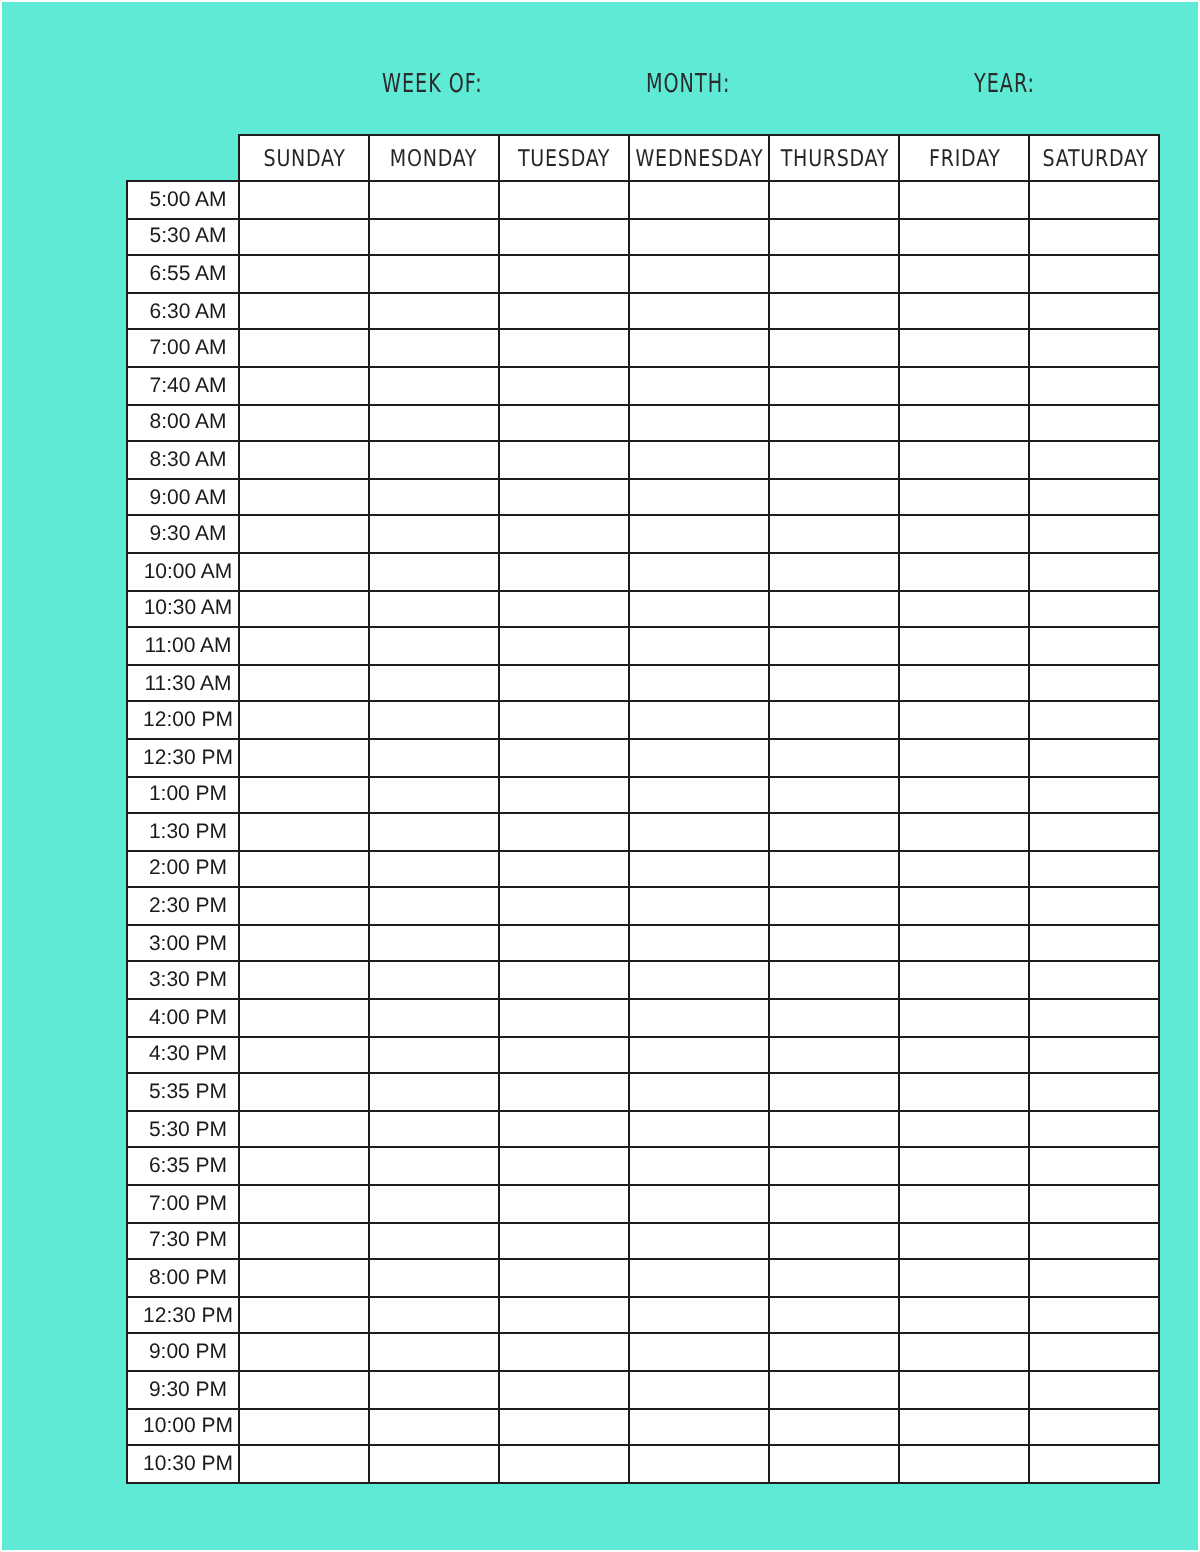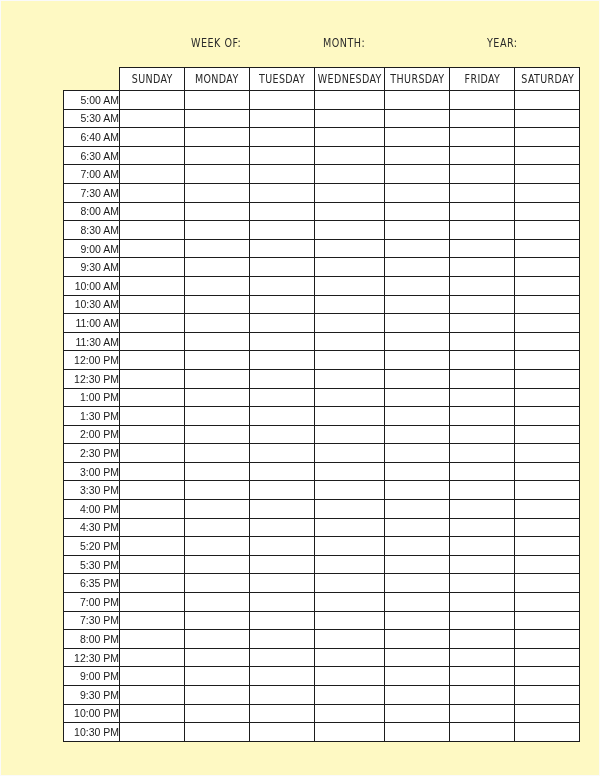--- a/index.html
+++ b/index.html
@@ -14,21 +14,21 @@
     font-family: "Liberation Sans", sans-serif;
     -webkit-font-smoothing: antialiased;
   }
 
   .page {
     position: relative;
     width: 600px;
     height: 776px;
     box-sizing: border-box;
     border: 1px solid #fafafa;
-    background: #fef9c3;
+    background: #5eead4;
     overflow: hidden;
   }
 
   
   .caption-row {
     position: absolute;
     left: 0;
     top: 31px;
     width: 600px;
     height: 24px;
@@ -86,21 +86,21 @@
     letter-spacing: 0.4px;
     color: #262626;
     white-space: nowrap;
   }
   .planner thead th.day span {
     display: inline-block;
     transform: scaleX(0.92);
   }
 
   .planner td.time {
-    text-align: right;
+    text-align: center;
     vertical-align: middle;
     padding-left: 5px;
     font-family: "Liberation Sans", sans-serif;
     font-size: 10.5px;
     font-weight: 400;
     color: #1a1a1a;
     white-space: nowrap;
   }
 
   .planner td.slot {
@@ -156,21 +156,21 @@
           <td class="time">5:30 AM</td>
           <td class="slot"></td>
           <td class="slot"></td>
           <td class="slot"></td>
           <td class="slot"></td>
           <td class="slot"></td>
           <td class="slot"></td>
           <td class="slot"></td>
         </tr>
         <tr>
-          <td class="time">6:40 AM</td>
+          <td class="time">6:55 AM</td>
           <td class="slot"></td>
           <td class="slot"></td>
           <td class="slot"></td>
           <td class="slot"></td>
           <td class="slot"></td>
           <td class="slot"></td>
           <td class="slot"></td>
         </tr>
         <tr>
           <td class="time">6:30 AM</td>
@@ -186,21 +186,21 @@
           <td class="time">7:00 AM</td>
           <td class="slot"></td>
           <td class="slot"></td>
           <td class="slot"></td>
           <td class="slot"></td>
           <td class="slot"></td>
           <td class="slot"></td>
           <td class="slot"></td>
         </tr>
         <tr>
-          <td class="time">7:30 AM</td>
+          <td class="time">7:40 AM</td>
           <td class="slot"></td>
           <td class="slot"></td>
           <td class="slot"></td>
           <td class="slot"></td>
           <td class="slot"></td>
           <td class="slot"></td>
           <td class="slot"></td>
         </tr>
         <tr>
           <td class="time">8:00 AM</td>
@@ -376,21 +376,21 @@
           <td class="time">4:30 PM</td>
           <td class="slot"></td>
           <td class="slot"></td>
           <td class="slot"></td>
           <td class="slot"></td>
           <td class="slot"></td>
           <td class="slot"></td>
           <td class="slot"></td>
         </tr>
         <tr>
-          <td class="time">5:20 PM</td>
+          <td class="time">5:35 PM</td>
           <td class="slot"></td>
           <td class="slot"></td>
           <td class="slot"></td>
           <td class="slot"></td>
           <td class="slot"></td>
           <td class="slot"></td>
           <td class="slot"></td>
         </tr>
         <tr>
           <td class="time">5:30 PM</td>

